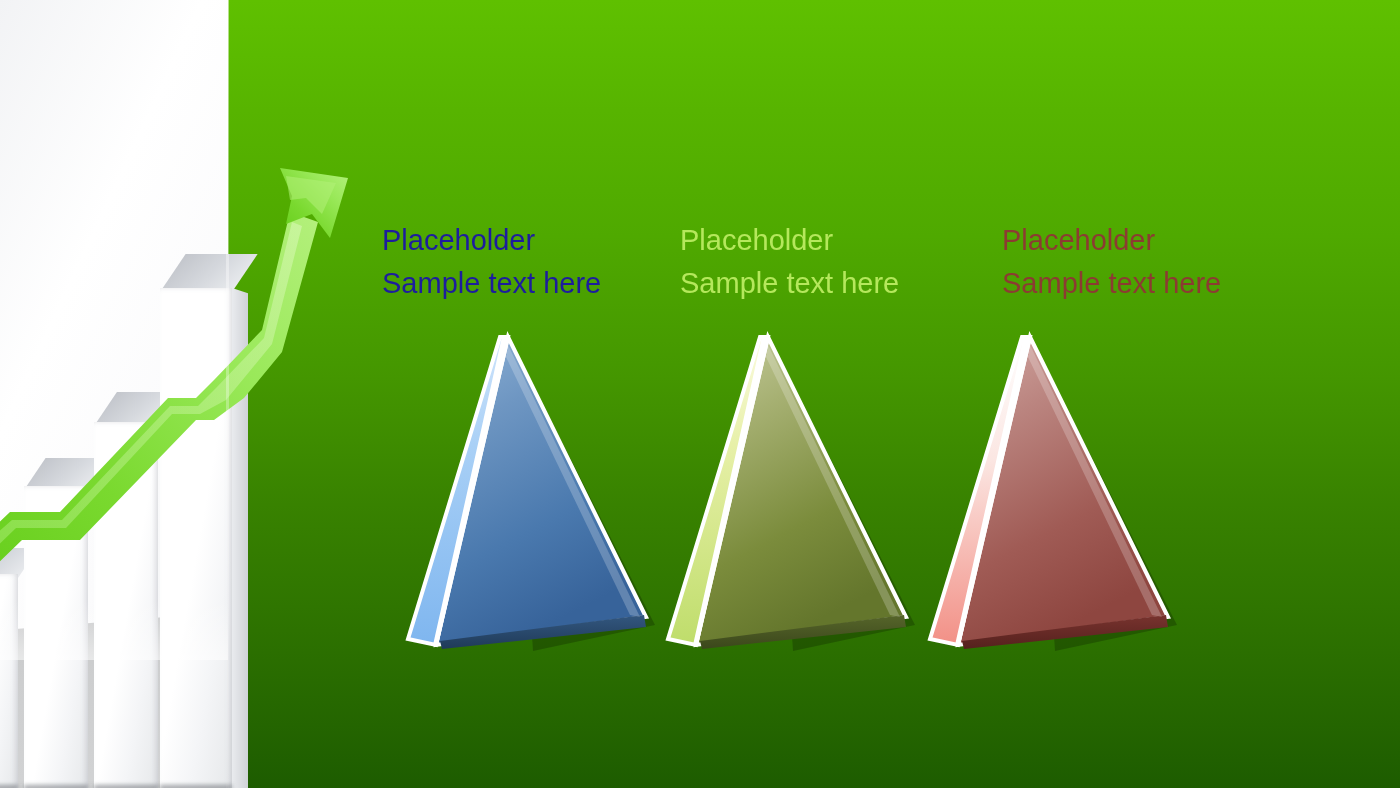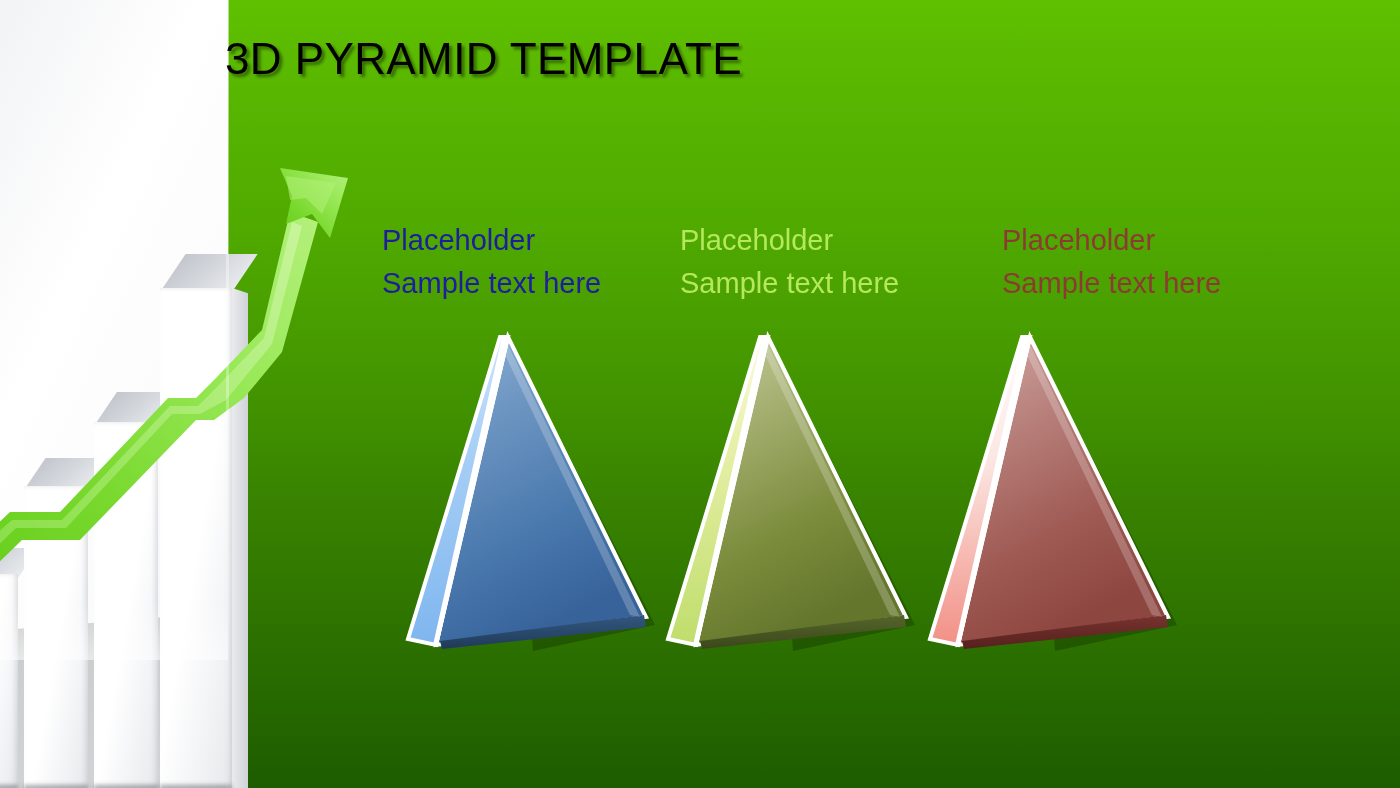--- a/index.html
+++ b/index.html
@@ -204,21 +204,20 @@
 
       <path d="M 280,168 L 348,178 L 330,238 L 312,214 L 286,224 L 292,196 Z" fill="url(#arrowGrad)"></path>
       <path d="M 286,176 L 336,183 L 322,214 L 306,198 L 290,200 Z" fill="#b2f079" opacity="0.55"></path>
     </svg>
 
     <div id="floor-haze"></div>
   </div>
 
   <div id="panel-edge"></div>
 
-  <div id="title">3D PYRAMID TEMPLATE</div>
 
   <div class="textblock" id="tb-0" style="color: rgb(29, 29, 158);">
     <span class="line">Placeholder</span>
     <span class="line">Sample text here</span>
   </div>
   <div class="textblock" id="tb-1" style="color: rgb(181, 232, 92);">
     <span class="line">Placeholder</span>
     <span class="line">Sample text here</span>
   </div>
   <div class="textblock" id="tb-2" style="color: rgb(140, 59, 50);">

